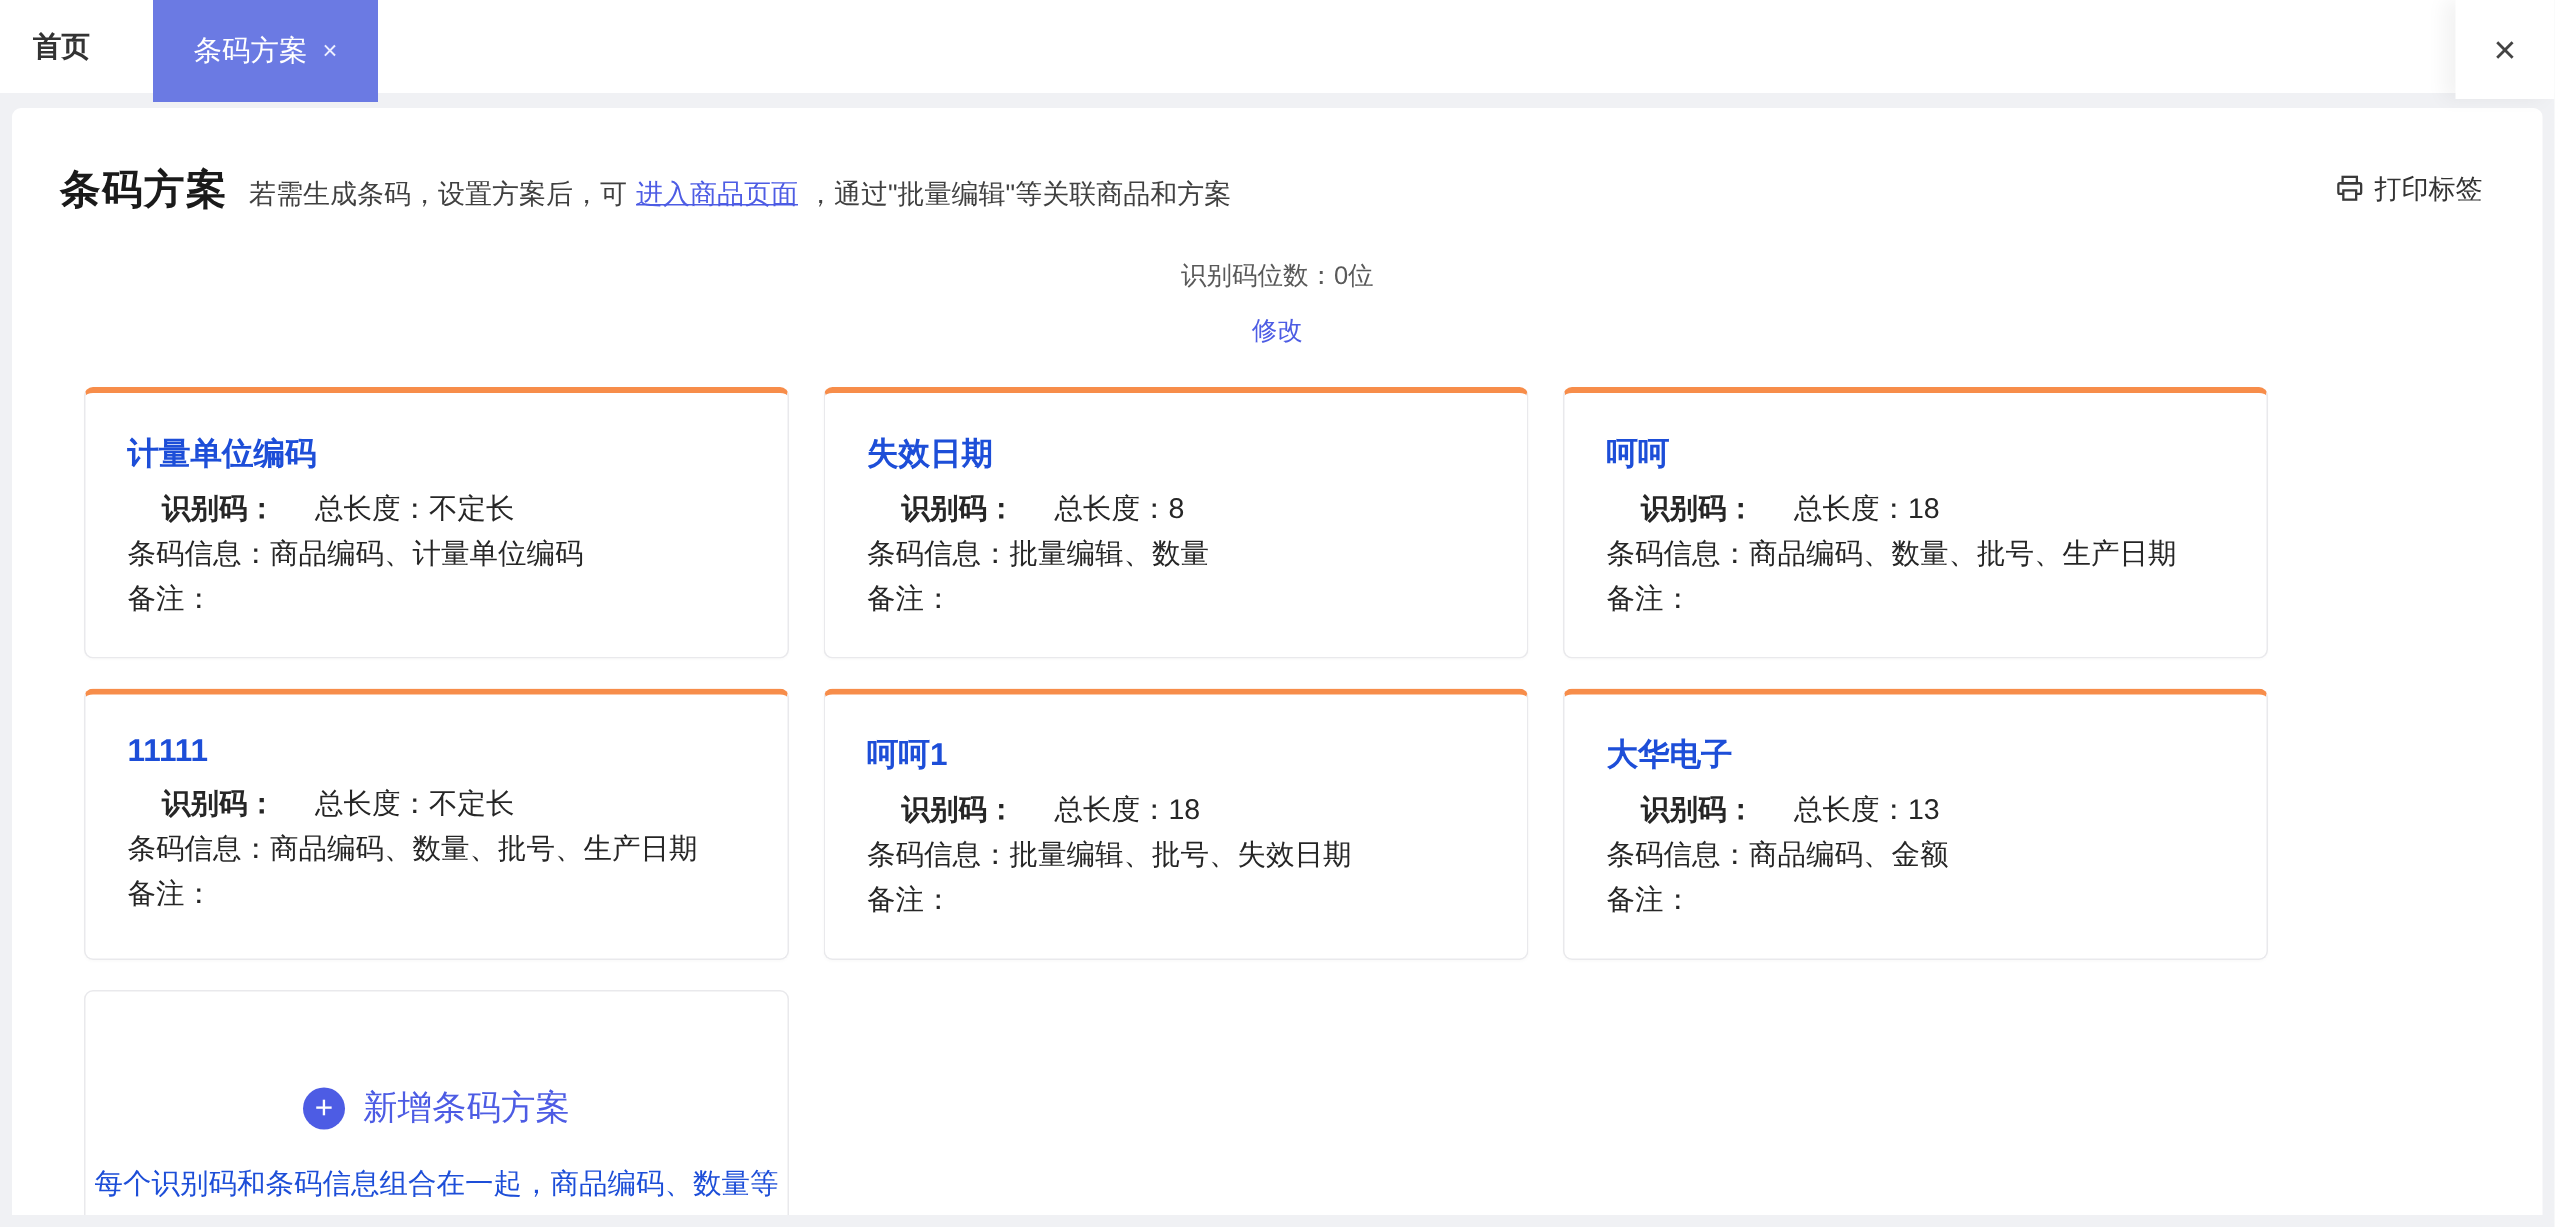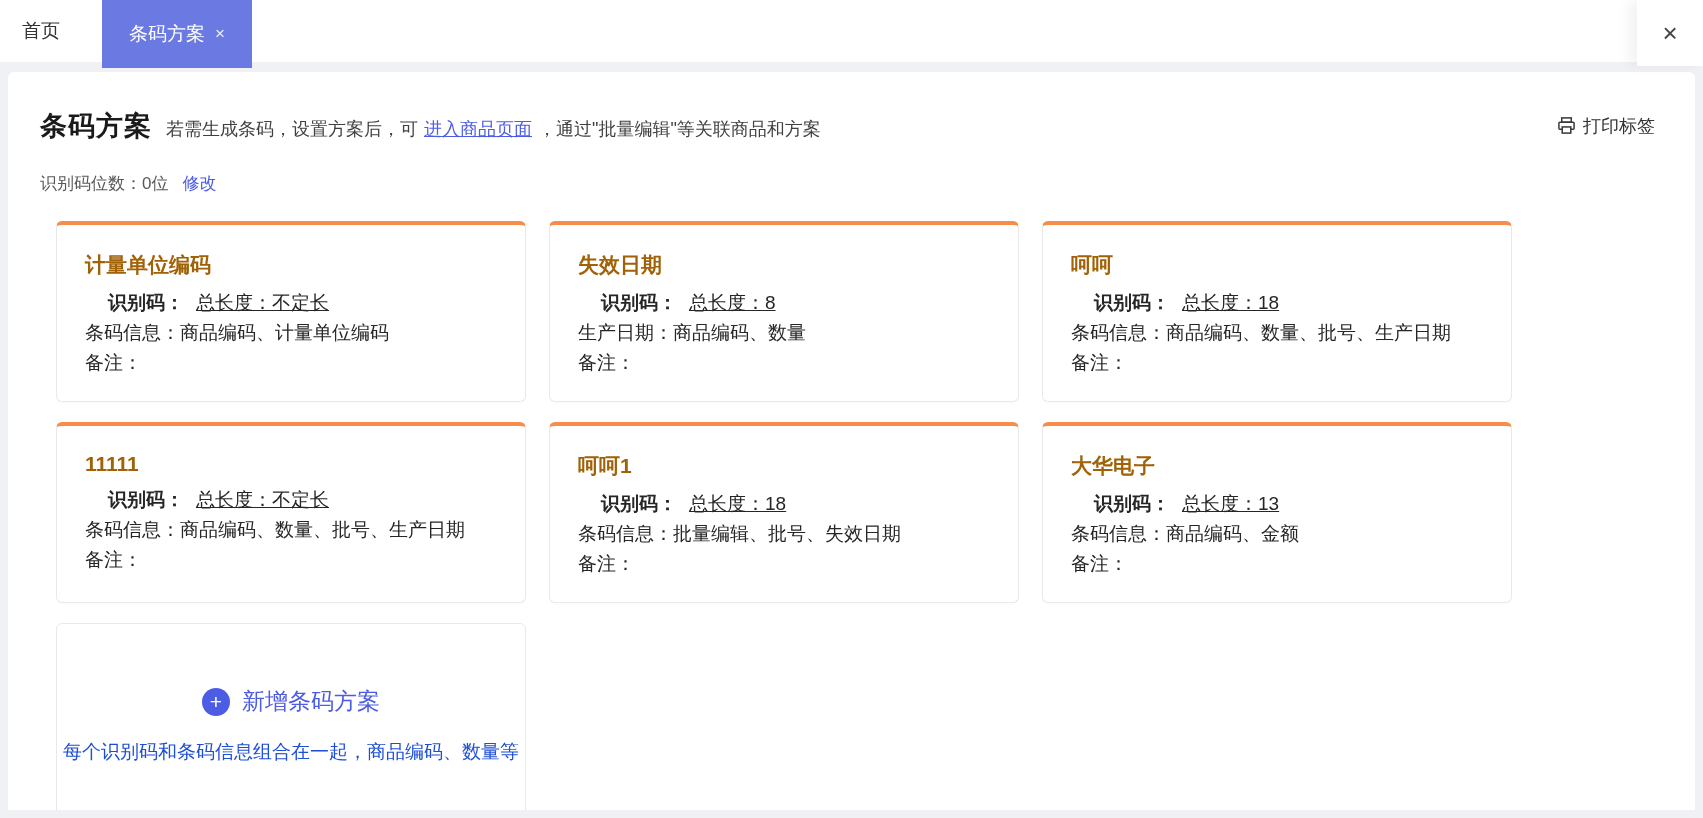--- a/index.html
+++ b/index.html
@@ -15,20 +15,21 @@
     height:62px;
     background:#ffffff;
     display:flex;
     align-items:stretch;
   }
   .tab-home {
     padding:0 22px;
     display:flex; align-items:center;
     font-size:19px; color:#333;
     cursor:pointer;
+    font-weight:bold;
   }
   .tab-active {
     margin-left:20px;
     height:68px;
     min-width:150px;
     padding:0 26px;
     display:flex; align-items:center; justify-content:center; gap:10px;
     background:#6b7ae3;
     color:#ffffff;
     font-size:19px;
@@ -67,43 +68,43 @@
   .spacer { flex:1; }
   .print-btn {
     display:flex; align-items:center; gap:7px;
     font-size:18px; color:#333; cursor:pointer;
     white-space:nowrap;
     text-align:right;
   }
   .idrow {
     padding:28px 32px 0 32px;
     font-size:17px; color:#595959;
-    display:flex; align-items:center; gap:14px;
+    display:flex; align-items:center; gap:14px;flex-direction:column;
   }
   
   .grid {
     padding:26px 48px 0 48px;
     display:grid;
     grid-template-columns:repeat(3,470px);
     gap:20px 23px;
   }
   .card {
     background:#fff;
     border:1px solid #e9e9ec;
     border-top:4px solid #f78d4a;
     border-radius:6px;
     padding:26px 28px 20px 28px;
     height:181px;
     box-shadow:0 1px 2px rgba(0,0,0,0.02);
     cursor:pointer;
   }
-  .card-title { font-size:21px; font-weight:bold; color:#a16207; margin-bottom:9px; }
+  .card-title { font-size:21px; font-weight:bold; color:#1d4ed8; margin-bottom:9px; }
   .card-row { font-size:19px; color:#262626; line-height:30px; }
   .lbl-bold { font-weight:bold;margin-left:23px; }
-  .len-part { margin-left:12px;text-decoration:underline; }
+  .len-part { margin-left:26px; }
   .card-add {
     background:#fff;
     border:1px solid #e9e9ec;
     border-radius:6px;
     height:230px;
     padding-top:62px;
     text-align:center;
     cursor:pointer;
   }
   .add-line {
@@ -178,21 +179,21 @@
       <span>备注：</span>
     </div>
   </div>
 
   <div class="card">
     <div class="card-title">失效日期</div>
     <div class="card-row">
       <span class="lbl-bold">识别码：</span><span class="len-part">总长度：8</span>
     </div>
     <div class="card-row">
-      <span>生产日期：商品编码、数量</span>
+      <span>条码信息：批量编辑、数量</span>
     </div>
     <div class="card-row">
       <span>备注：</span>
     </div>
   </div>
 
   <div class="card">
     <div class="card-title">呵呵</div>
     <div class="card-row">
       <span class="lbl-bold">识别码：</span><span class="len-part">总长度：18</span>

